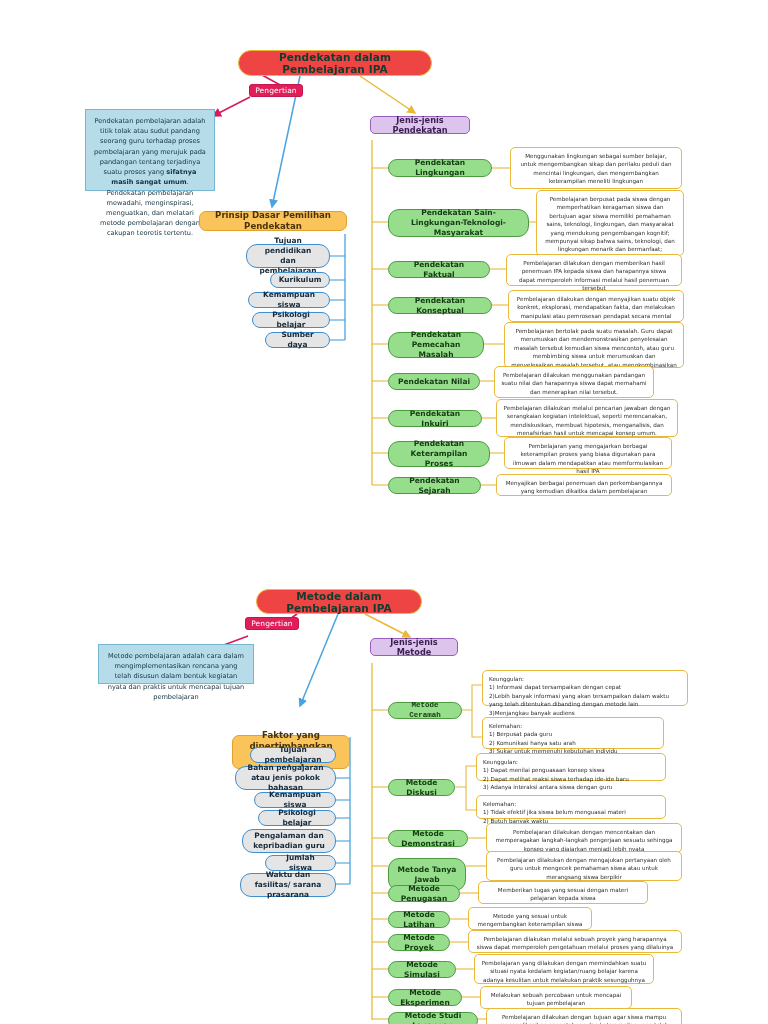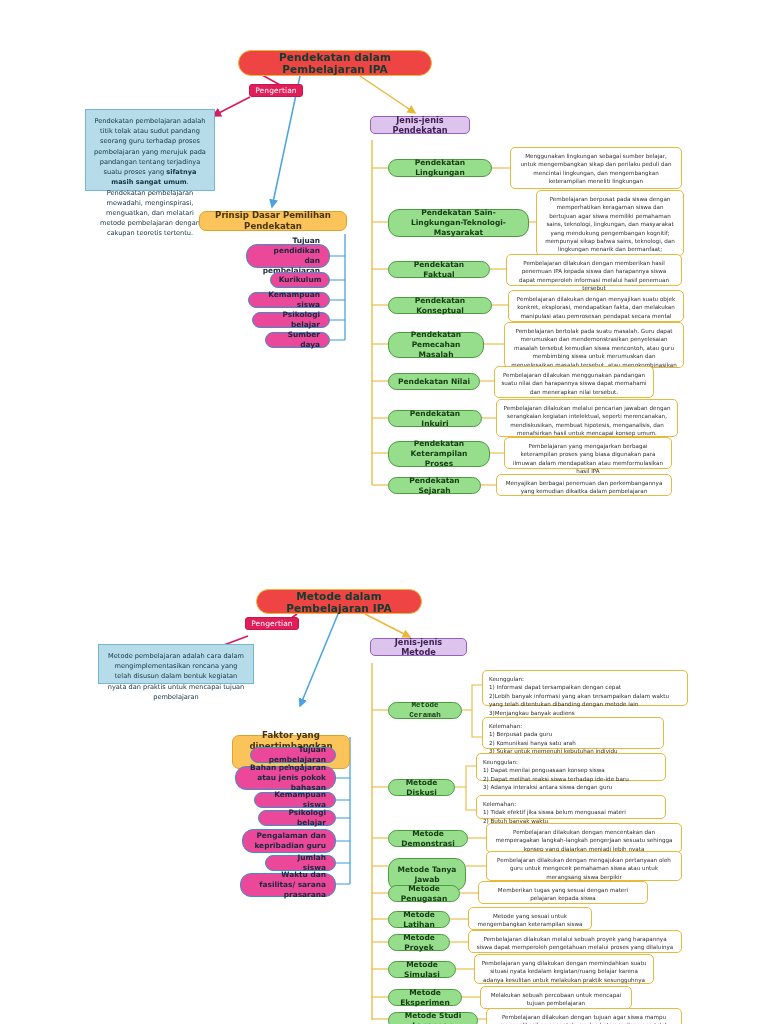--- a/index.html
+++ b/index.html
@@ -39,24 +39,23 @@
     padding:4px 7px;
   }
 
   .purple{
     background:#dcc4ec;border:1.4px solid #9a5fbd;border-radius:5px;
     color:#3c1f52;font-weight:bold;font-size:8.2px;
     padding:4px 9px;
   }
 
   .bluepill{
-    background:#ec4899;border:1.2px solid #3e8fd0;border-radius:11px;
+    background:#e5e5e5;border:1.2px solid #3e8fd0;border-radius:11px;
     color:#15293a;font-weight:bold;font-size:7.4px;line-height:1.35;
     padding:3px 9px;
-    text-align:right;
   }
 
   .greenpill{
     background:#96dd8c;border:1.3px solid #4c9c3f;border-radius:11px;
     color:#143a12;font-weight:bold;font-size:7.5px;line-height:1.3;
     padding:3px 8px;
   }
 
   .descbox{
     background:#ffffff;border:1.1px solid #e8b93a;border-radius:5px;
@@ -292,21 +291,21 @@
   <div class="node bluepill" style="left:242px;top:829px;width:94px;height:24px;">
     <span>Pengalaman dan kepribadian guru</span>
   </div>
   <div class="node bluepill" style="left:265px;top:855px;width:71px;height:16px;">
     <span>Jumlah siswa</span>
   </div>
   <div class="node bluepill" style="left:240px;top:873px;width:96px;height:24px;">
     <span>Waktu dan fasilitas/ sarana prasarana</span>
   </div>
 
-  <div class="node purple" style="left:370px;top:638px;width:97px;height:18px;">
+  <div class="node purple" style="left:370px;top:638px;width:88px;height:18px;">
     <span>Jenis-jenis Metode</span>
   </div>
 
   <div class="node greenpill" style="left:388px;top:702px;width:74px;height:17px;font-family:Liberation Mono, monospace;">
     <span>Metode Ceramah</span>
   </div>
   <div class="node descbox left" style="left:482px;top:670px;width:206px;height:36px;">
     <span class="ln">Keunggulan:</span>
     <span class="ln">1) Informasi dapat tersampaikan dengan cepat</span>
     <span class="ln">2)Lebih banyak informasi yang akan tersampaikan dalam waktu yang telah ditentukan dibanding dengan metode lain</span>

